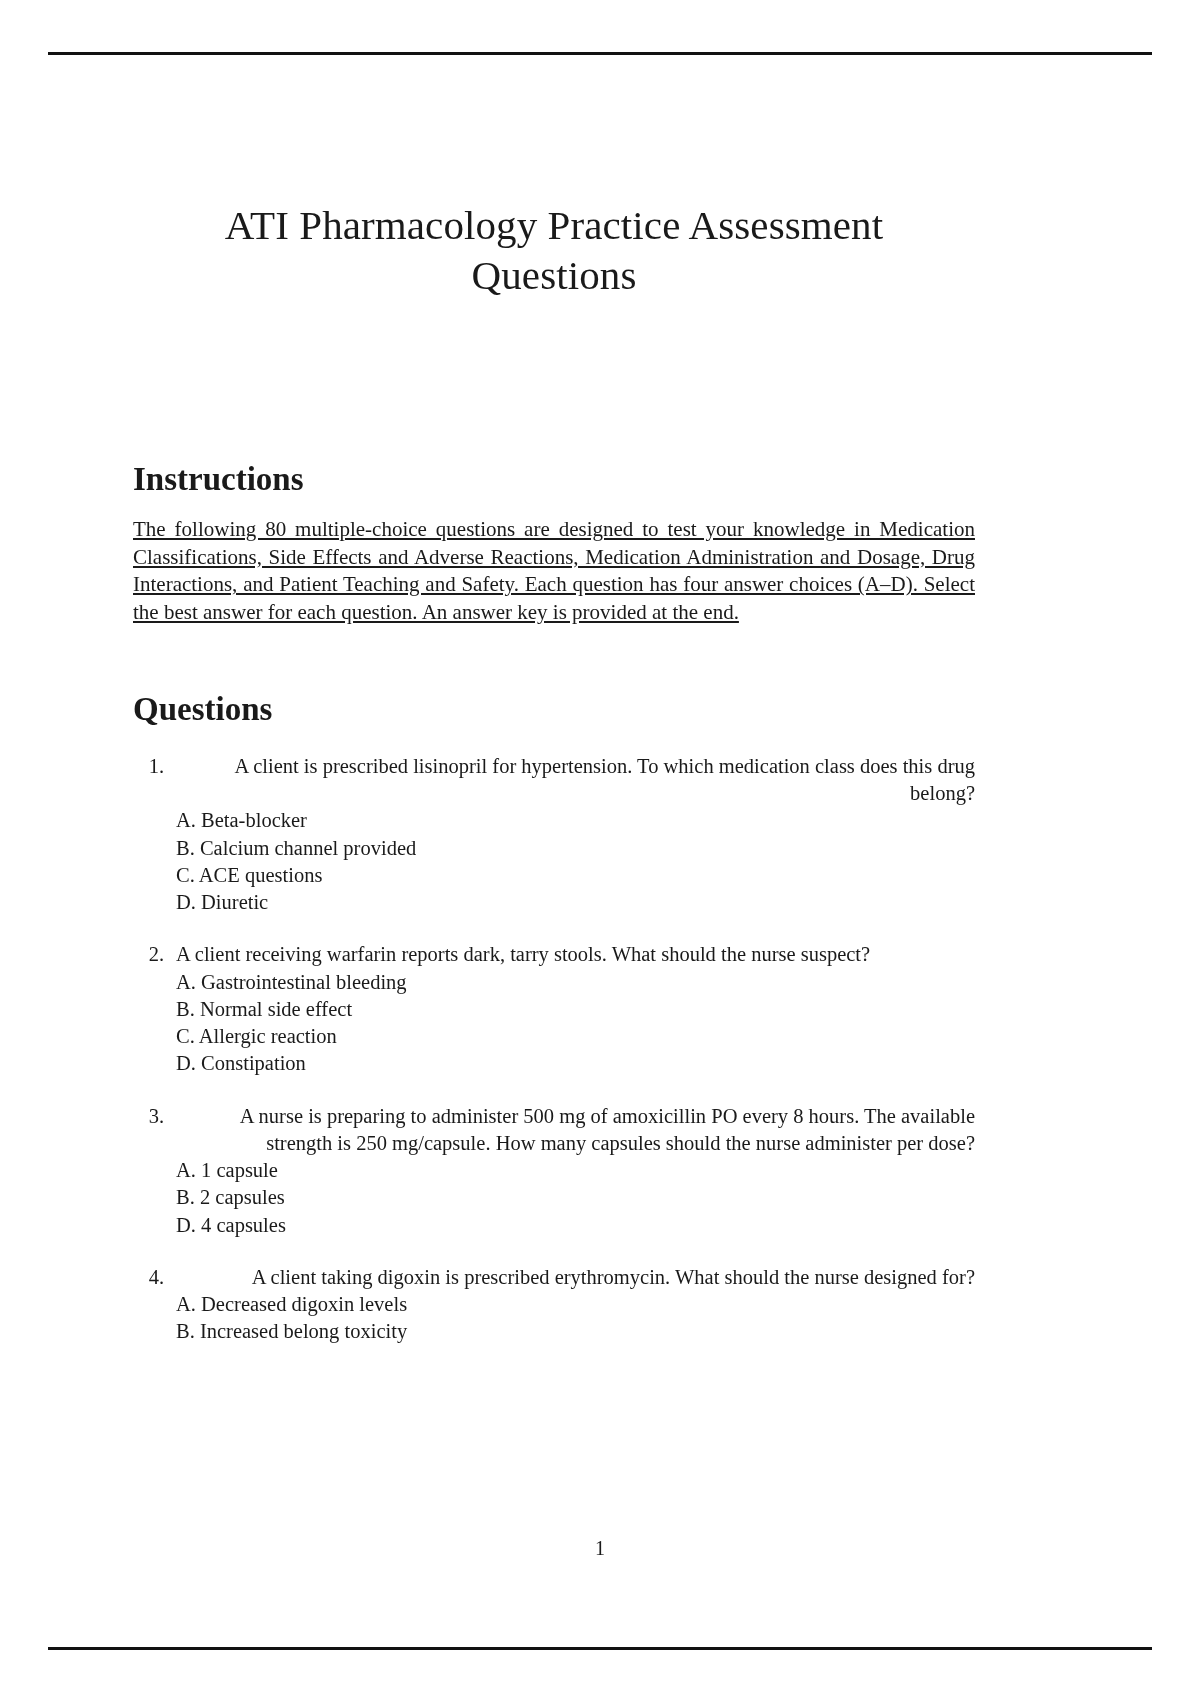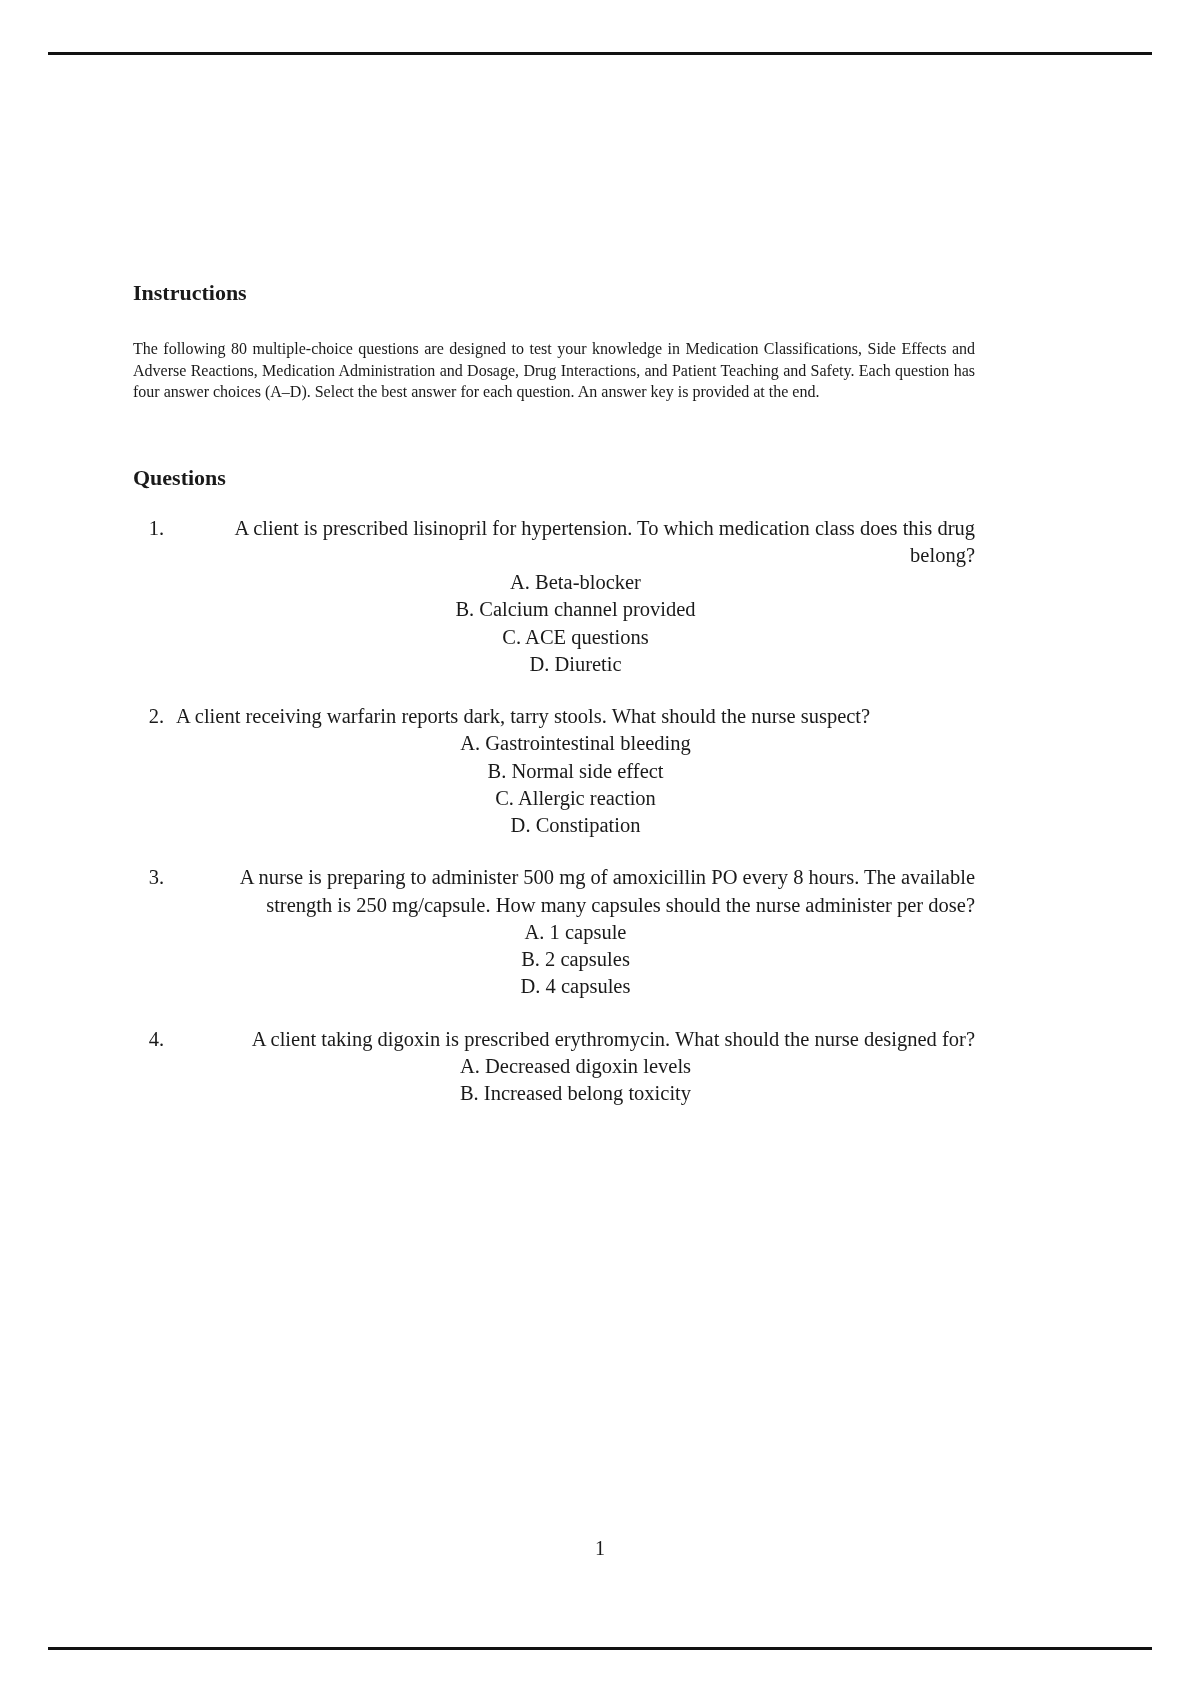--- a/index.html
+++ b/index.html
@@ -46,37 +46,38 @@
   .doc-title {
     font-size: 41px;
     line-height: 1.22;
     text-align: center;
     font-weight: normal;
     margin: 80px 0 0 0;
     letter-spacing: 0.1px;
     padding: 0 60px;
   }
   .section-heading {
-    font-size: 22px;
+    font-size: 33px;
     font-weight: bold;
     margin: 0;
     line-height: 1.2;
   }
   #instructions-section {
     margin-top: 160px;
   }
   #questions-section {
     margin-top: 63px;
   }
   .intro-paragraph {
-    font-size: 16px;
+    font-size: 21px;
     line-height: 1.33;
     text-align: justify;
-    margin: 32px 0 0 0;
+    margin: 16px 0 0 0;
     hyphens: none;
+    text-decoration: underline;
   }
   .q-list {
     margin: 23px 0 0 0;
     padding: 0;
     list-style: none;
   }
   .q-item {
     display: flex;
     margin-bottom: 25px;
     font-size: 20.5px;
@@ -101,41 +102,41 @@
     text-align: right;
   }
   .q-choices {
     margin: 0;
     padding: 0;
     list-style: none;
   }
   .q-choice {
     margin: 0;
     white-space: nowrap;
-    text-align: center;
   }
   .page-number {
     position: absolute;
     left: 0;
     right: 0;
     bottom: 140px;
     text-align: center;
     font-size: 20px;
   }
 </style>
 </head>
 <body>
 
 <div class="page">
 
   <div class="rule-top"></div>
   <div class="rule-bottom"></div>
 
   <div class="content">
 
+    <h1 class="doc-title">ATI Pharmacology Practice Assessment Questions</h1>
 
     <div id="instructions-section">
       <h2 class="section-heading">Instructions</h2>
       <p class="intro-paragraph">The following 80 multiple-choice questions are designed to test your knowledge in Medication Classifications, Side Effects and Adverse Reactions, Medication Administration and Dosage, Drug Interactions, and Patient Teaching and Safety. Each question has four answer choices (A–D). Select the best answer for each question. An answer key is provided at the end.</p>
     </div>
 
     <div id="questions-section">
       <h2 class="section-heading">Questions</h2>
 
       <ol class="q-list" id="question-list">

